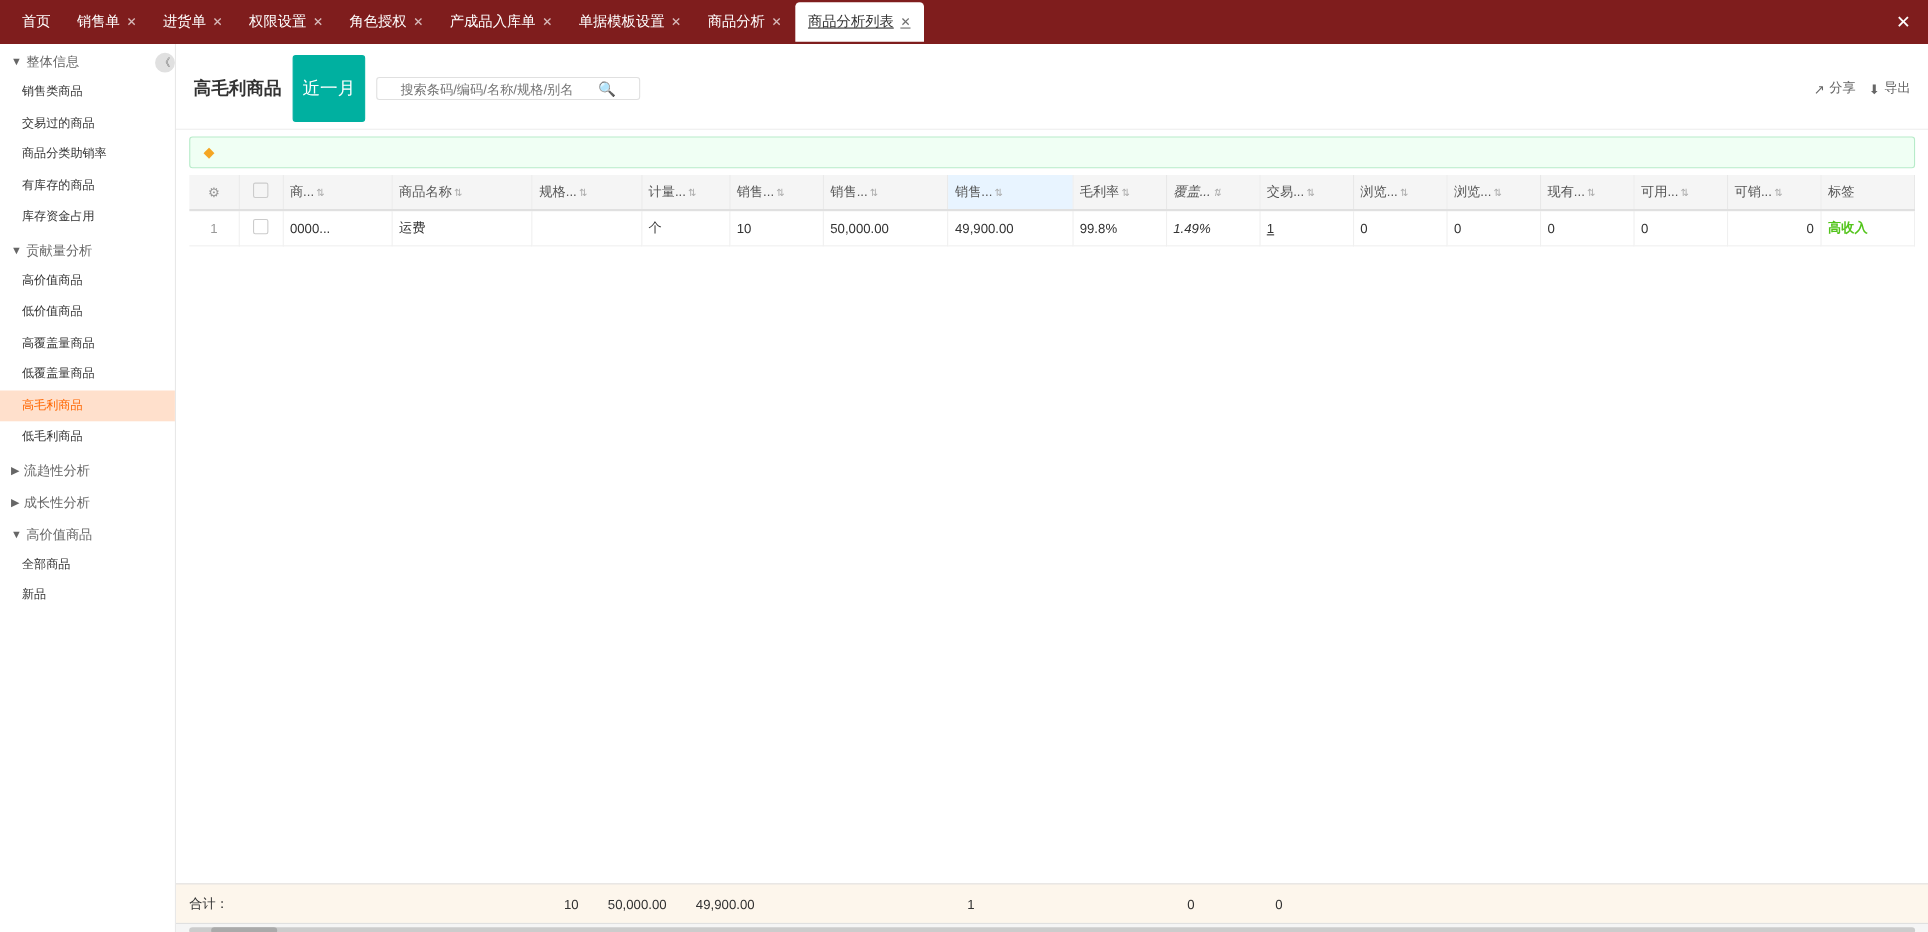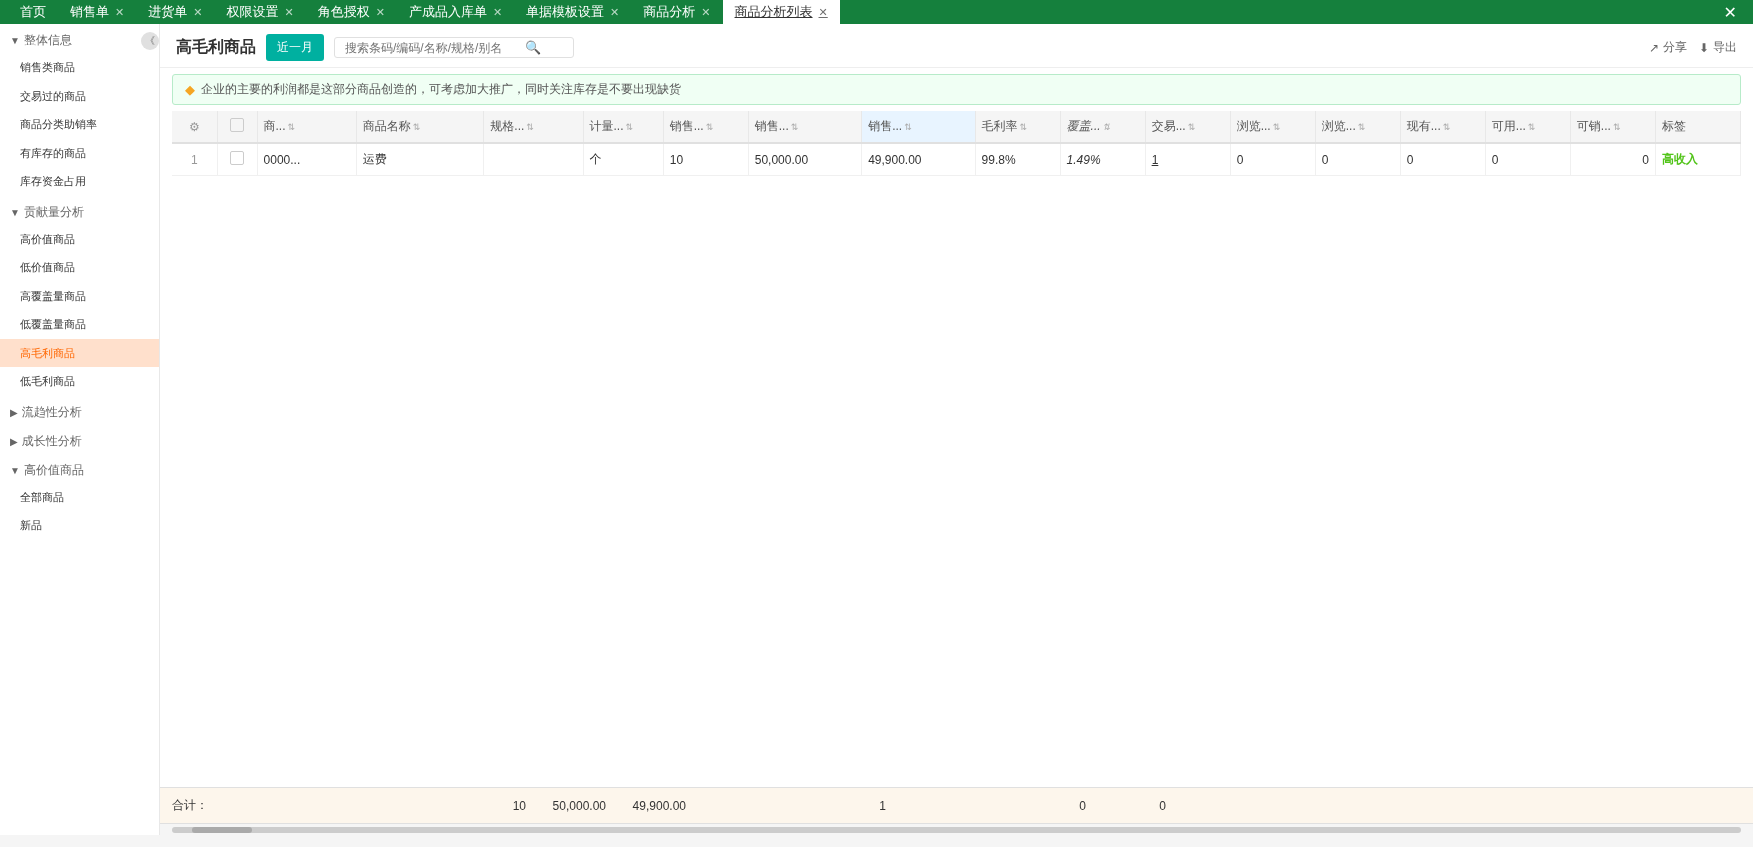--- a/index.html
+++ b/index.html
@@ -1,21 +1,21 @@
 <!DOCTYPE html>
 <html><head>
   <meta charset="utf-8">
   <style>
     * { box-sizing: border-box; margin: 0; padding: 0; font-family: 'Microsoft YaHei', Arial, sans-serif; }
     body { background: #f5f5f5; font-size: 12px; color: #333; overflow: hidden; }
 
     
     .top-nav {
-      background: #15803d;
-      height: 24px;
+      background: #7f1d1d;
+      height: 40px;
       display: flex;
       align-items: center;
       padding: 0 8px;
       gap: 0;
     }
     .nav-tab {
       height: 36px;
       display: flex;
       align-items: center;
       padding: 0 12px;
@@ -115,38 +115,38 @@
       gap: 10px;
       border-bottom: 1px solid #eee;
     }
     .content-title {
       font-size: 16px;
       font-weight: bold;
       color: #333;
     }
     .filter-btn {
       background: #fff;
-      border: 3px solid #b91c1c;
+      border: 1px solid #b91c1c;
       border-radius: 3px;
-      padding: 2px 8px;
-      font-size: 12px;
+      padding: 19px 8px;
+      font-size: 16px;
       color: #333;
       cursor: pointer;
     }
     .filter-btn.active {
       background: #00b0a0;
       color: #fff;
       border-color: #00b0a0;
     }
     .search-box {
       display: flex;
       align-items: center;
       border: 1px solid #e0e0e0;
       border-radius: 3px;
-      padding: 2px 10px;
+      padding: 2px 21px;
       flex: 1;
       max-width: 240px;
     }
     .search-box input {
       border: none;
       outline: none;
       font-size: 12px;
       width: 100%;
       color: #999;
     }
@@ -425,21 +425,20 @@
         </div>
         <div class="action-btn">
           <span>⬇</span>
           <span>导出</span>
         </div>
       </div>
     </div>
 
     <div class="info-banner">
       <span class="info-icon">◆</span>
-      <span>企业的主要的利润都是这部分商品创造的，可考虑加大推广，同时关注库存是不要出现缺货</span>
     </div>
 
     <div class="table-wrapper">
       <table>
         <thead>
           <tr>
             <th class="col-num">
               <span>⚙</span>
             </th>
             <th class="col-check">

